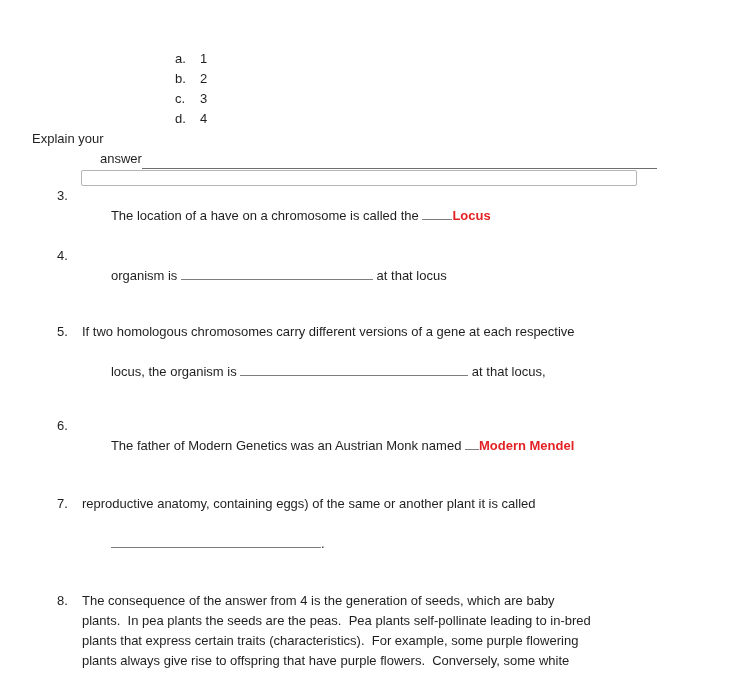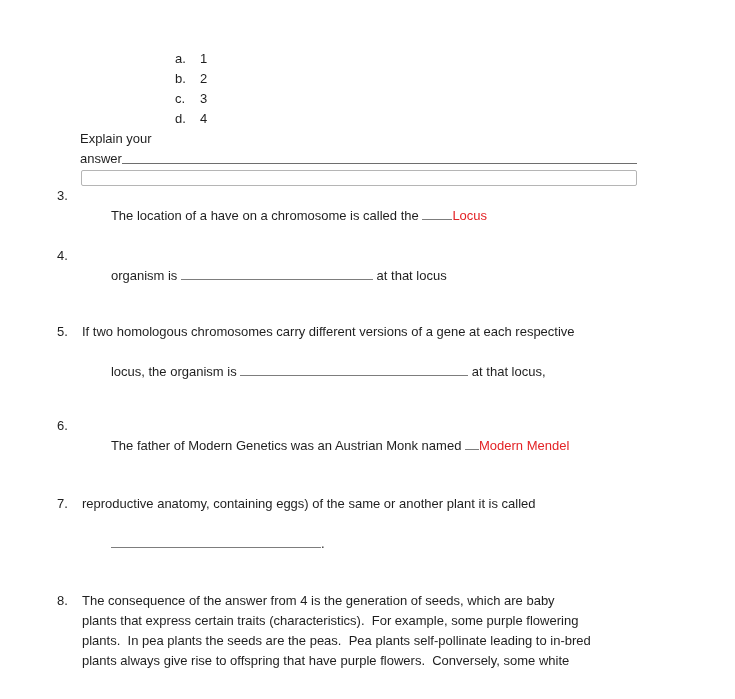--- a/index.html
+++ b/index.html
@@ -7,28 +7,28 @@
     position:relative; width:735px; height:699px; overflow:hidden;
     background:#ffffff; box-sizing:border-box; padding-top:49px;
     font-family:"Liberation Sans", sans-serif; font-size:13px;
     line-height:20px; color:#1f1f1f;
   }
   .line { white-space:pre-wrap; min-height:20px; }
   .blank {
     display:inline-block; border-bottom:1px solid #7d7d7d;
     height:13px; vertical-align:baseline;
   }
-  .red { color:#e32225; font-weight:normal; }
+  .red { color:#e32225; font-weight:bold; }
   
   .mc-list { margin-left:175px; }
   .mc-row { display:flex; }
   .mc-letter { display:inline-block; width:25px; }
   
-  .explain { margin-left:80px; }
-  .answer-row { margin-left:80px; display:flex; width:557px; align-items:flex-start; }
+  .explain { margin-left:32px; }
+  .answer-row { margin-left:100px; display:flex; width:557px; align-items:flex-end; }
   .answer-row .blank { flex:1; height:14px; border-bottom:1px solid #6e6e6e; }
   .answer-box {
     margin-left:81px; margin-top:1px; width:554px; height:14px;
     border:1px solid #b5b5b5; border-radius:2px;
   }
   
   .q { display:flex; margin-left:57px; }
   .q-num { width:25px; flex-shrink:0; }
   .q-body { width:595px; }
   .mt16 { margin-top:16px; }
@@ -113,20 +113,20 @@
       <div class="line">
         <span class="blank" style="width:210px"></span><span>.</span>
       </div>
     </div>
   </div>
 
   <div class="q mt17">
     <span class="q-num line">8.</span>
     <div class="q-body">
       <div class="line">The consequence of the answer from 4 is the generation of seeds, which are baby</div>
+      <div class="line">plants.  In pea plants the seeds are the peas.  Pea plants self-pollinate leading to in-bred</div>
       <div class="line">plants that express certain traits (characteristics).  For example, some purple flowering</div>
-      <div class="line">plants.  In pea plants the seeds are the peas.  Pea plants self-pollinate leading to in-bred</div>
       <div class="line">plants always give rise to offspring that have purple flowers.  Conversely, some white</div>
 
     </div>
   </div>
 
 </div>
 
 </body></html>

